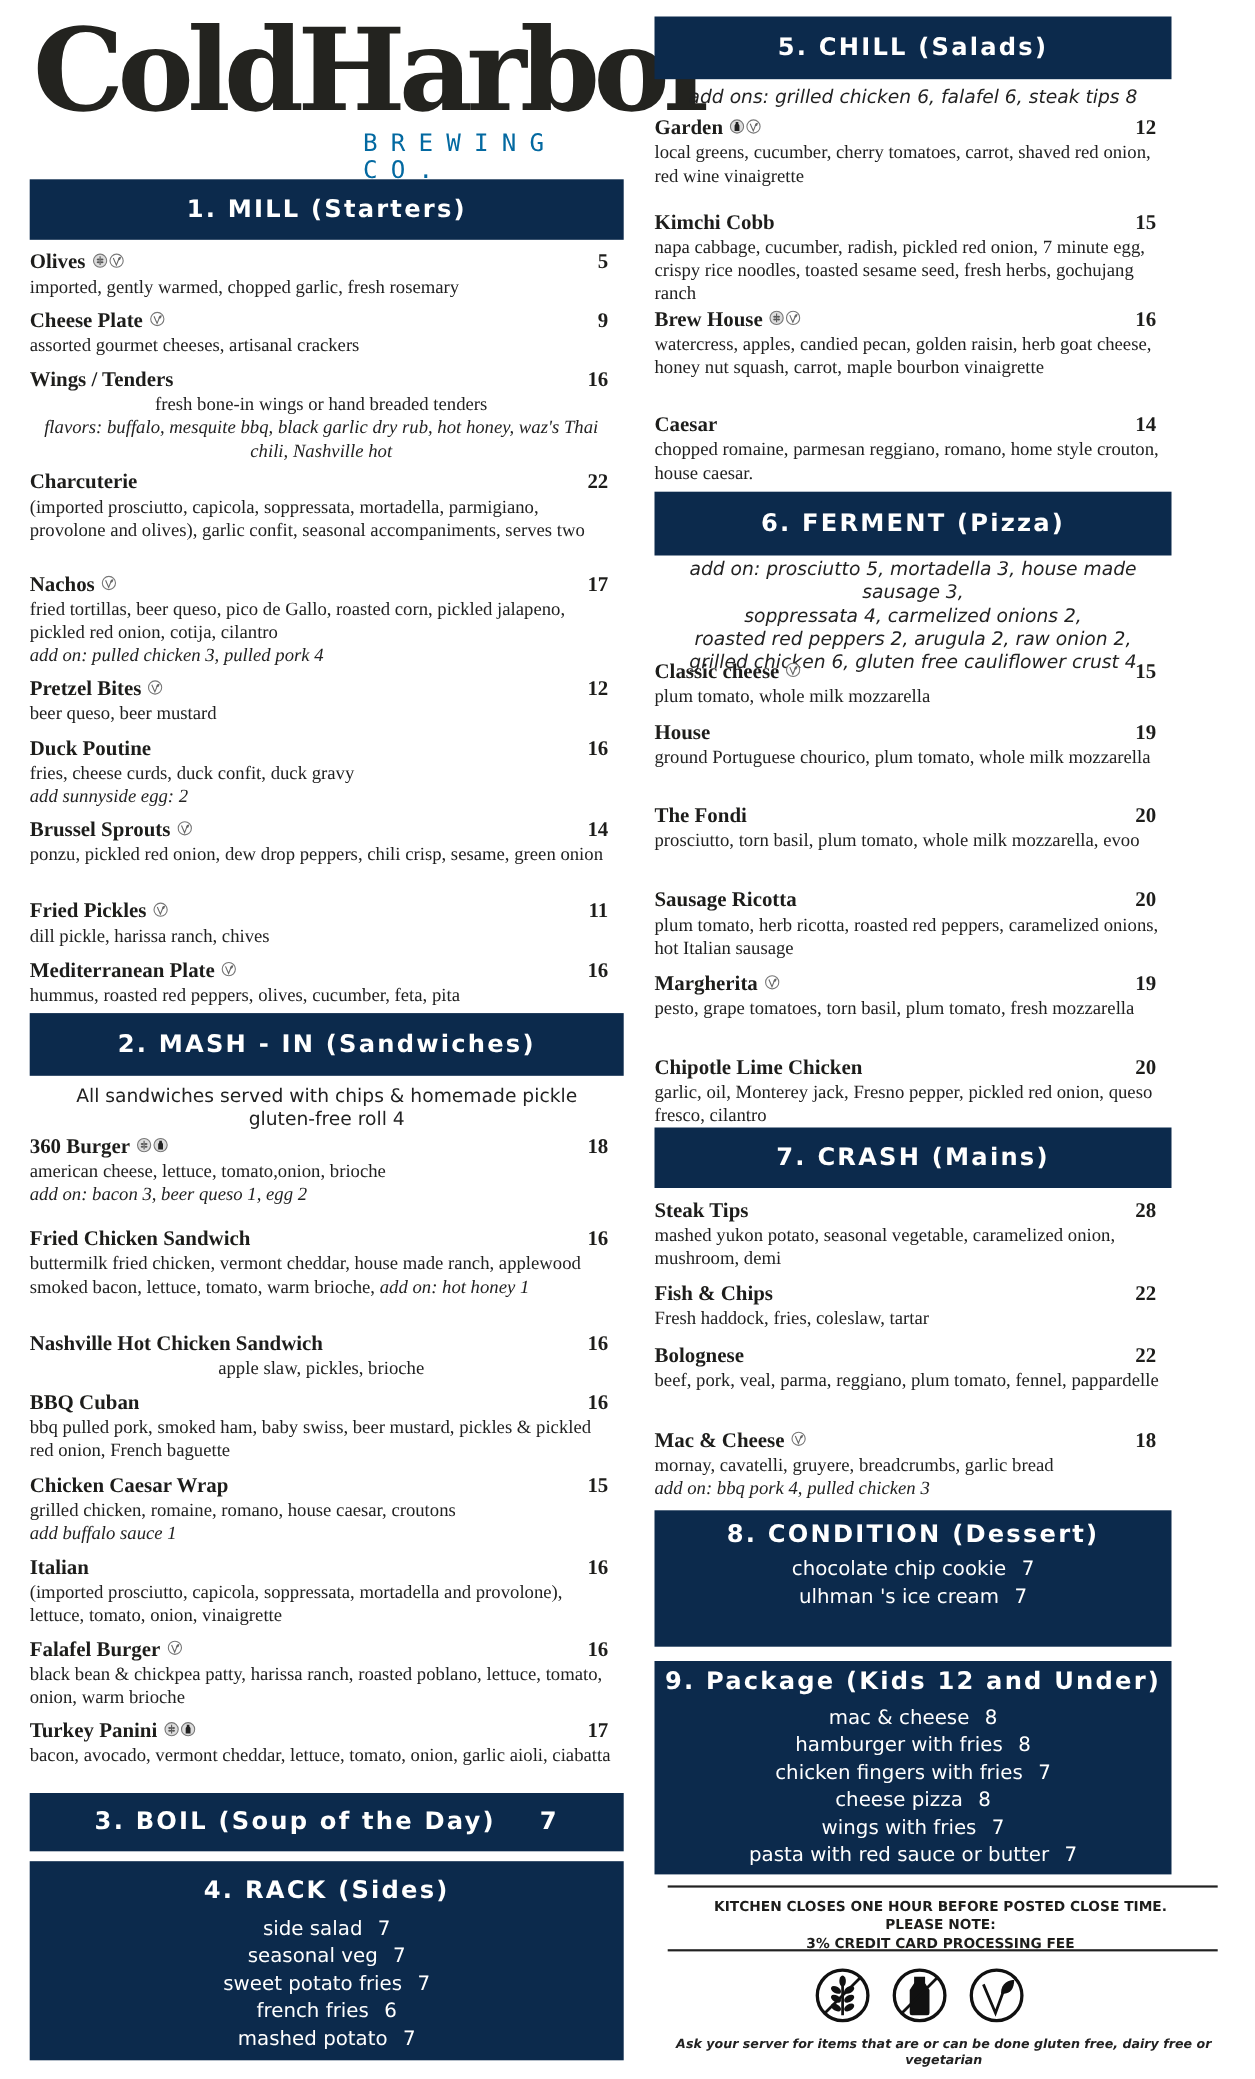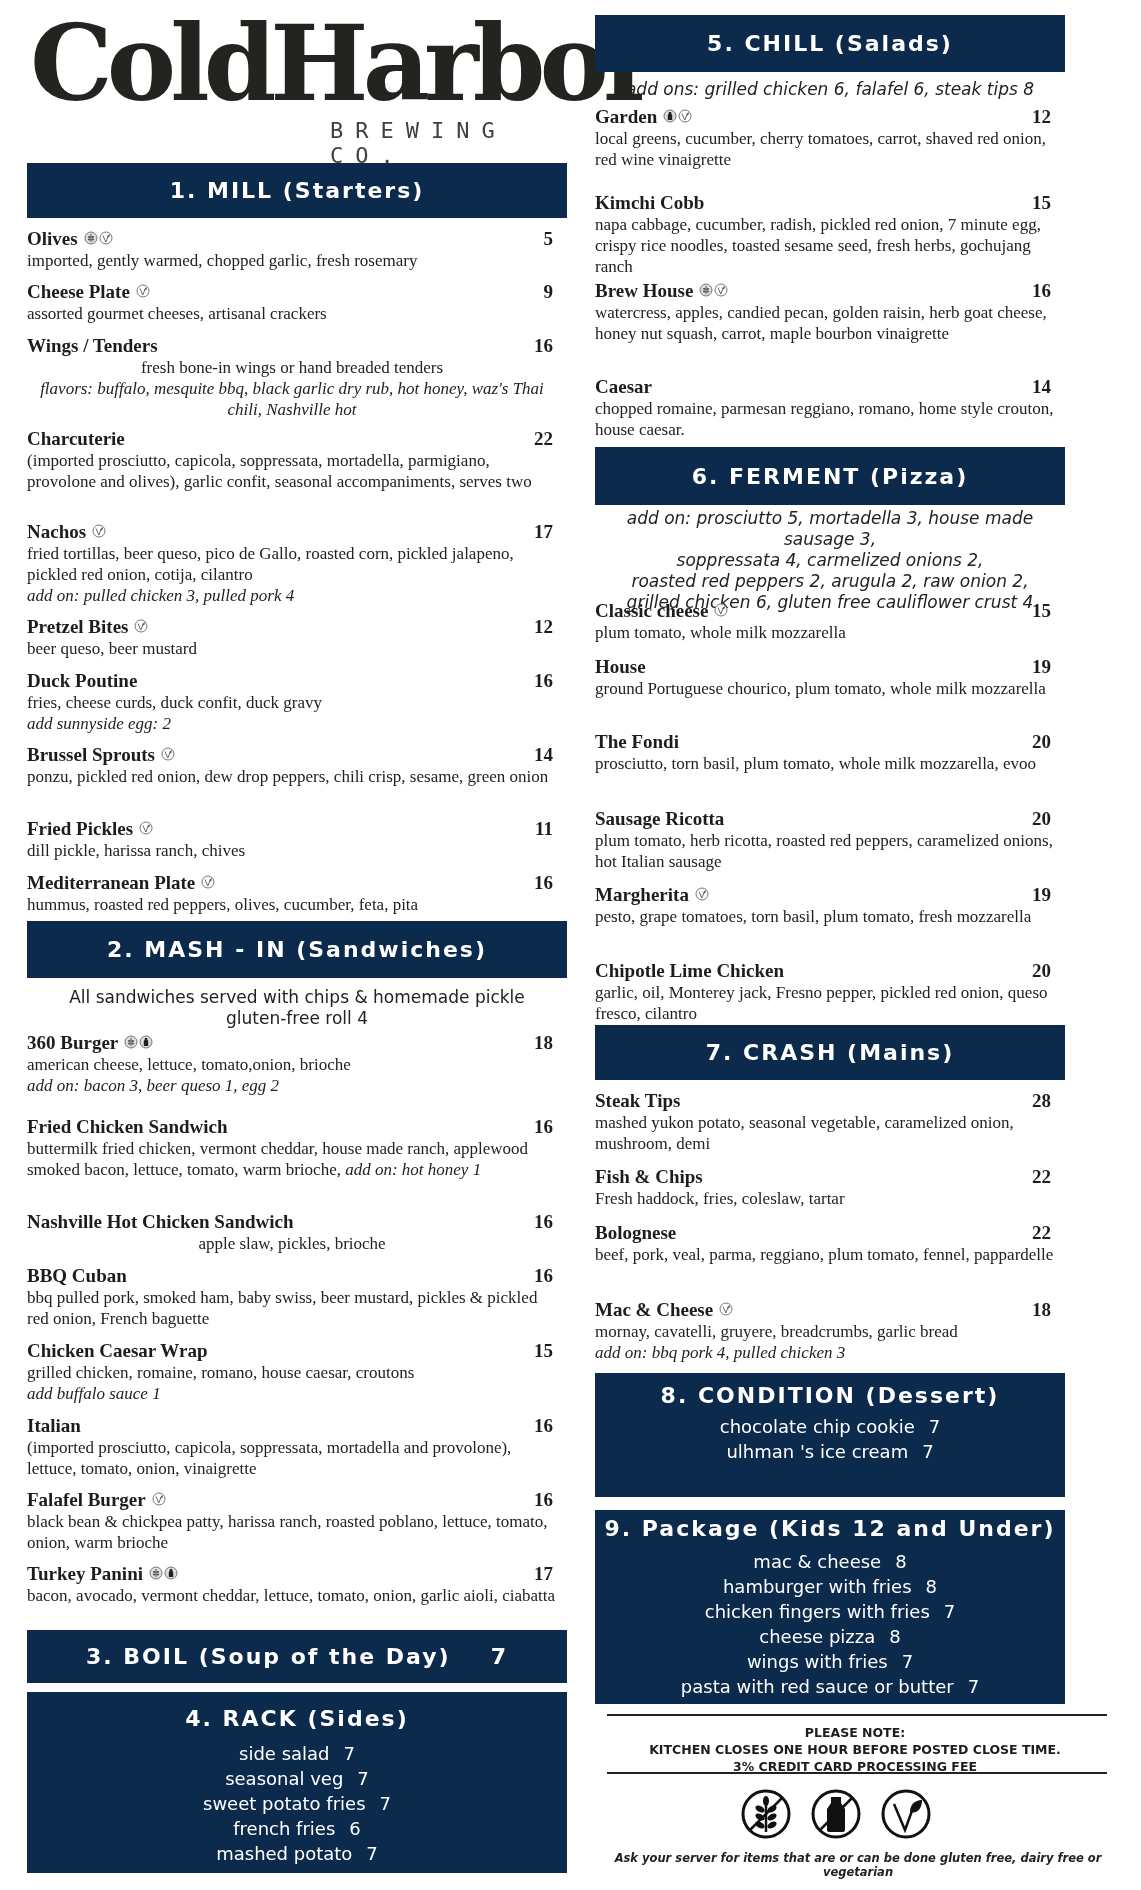--- a/index.html
+++ b/index.html
@@ -1,19 +1,19 @@
 <!DOCTYPE html>
 <html><head>
 <meta charset="utf-8">
 <style>
   html, body { margin: 0; padding: 0; background: #ffffff; }
   body { width: 1141px; height: 1890px; position: relative; overflow: hidden; font-family: "DejaVu Sans", sans-serif; color: #1d1d1b; }
   .logo { position: absolute; left: 25px; top: 12px; width: 520px; height: 145px; }
   .logo-main { position: absolute; left: 5px; top: 0; font-family: "DejaVu Serif", serif; font-size: 104px; font-weight: bold; color: #23231f; letter-spacing: -6px; line-height: 1; }
-  .logo-sub { position: absolute; left: 305px; top: 106px; font-family: "DejaVu Sans Mono", monospace; font-size: 22px; letter-spacing: 12px; color: #404040; }
+  .logo-sub { position: absolute; left: 305px; top: 106px; font-family: "DejaVu Sans Mono", monospace; font-size: 22px; letter-spacing: 12px; color: #0369a1; }
   .col { position: absolute; }
   .col-left { left: 27px; width: 540px; }
   .col-right { left: 595px; width: 470px; }
   .bar { position: absolute; background: #0c2a4c; color: #fff; font-weight: bold; text-align: center; letter-spacing: 2px; }
   .bar-title { font-size: 22px; }
   .bar.simple { display: flex; align-items: center; justify-content: center; }
   .bar .list { margin-top: 10px; font-size: 18px; font-weight: normal; letter-spacing: 0; line-height: 25px; }
   .bar .list .p { margin-left: 14px; }
   .item { position: absolute; left: 0; right: 0; font-family: Liberation Serif, serif; }
   .item-head { display: flex; justify-content: space-between; font-weight: bold; font-size: 19px; line-height: 22px; }
@@ -538,22 +538,22 @@
       <div><span>hamburger with fries</span><span class="p">8</span></div>
       <div><span>chicken fingers with fries</span><span class="p">7</span></div>
       <div><span>cheese pizza</span><span class="p">8</span></div>
       <div><span>wings with fries</span><span class="p">7</span></div>
       <div><span>pasta with red sauce or butter</span><span class="p">7</span></div>
     </div>
 </div>
 
 <div class="rule" style="top:1714px;"></div>
 <div class="please">
+  <div>KITCHEN CLOSES ONE HOUR BEFORE POSTED CLOSE TIME.</div>
   <div>PLEASE NOTE:</div>
-  <div>KITCHEN CLOSES ONE HOUR BEFORE POSTED CLOSE TIME.</div>
   <div>3% CREDIT CARD PROCESSING FEE</div>
 </div>
 <div class="rule" style="top:1772px;"></div>
 
 <div class="big-icons">
   <span>
     <svg viewBox="0 0 52 52">
         <circle cx="26" cy="26" r="23" fill="none" stroke="#111" stroke-width="3"></circle>
         <line x1="26" y1="12" x2="26" y2="44" stroke="#111" stroke-width="2.5"></line>
         <ellipse cx="26" cy="13" rx="3" ry="5" fill="#111"></ellipse>

